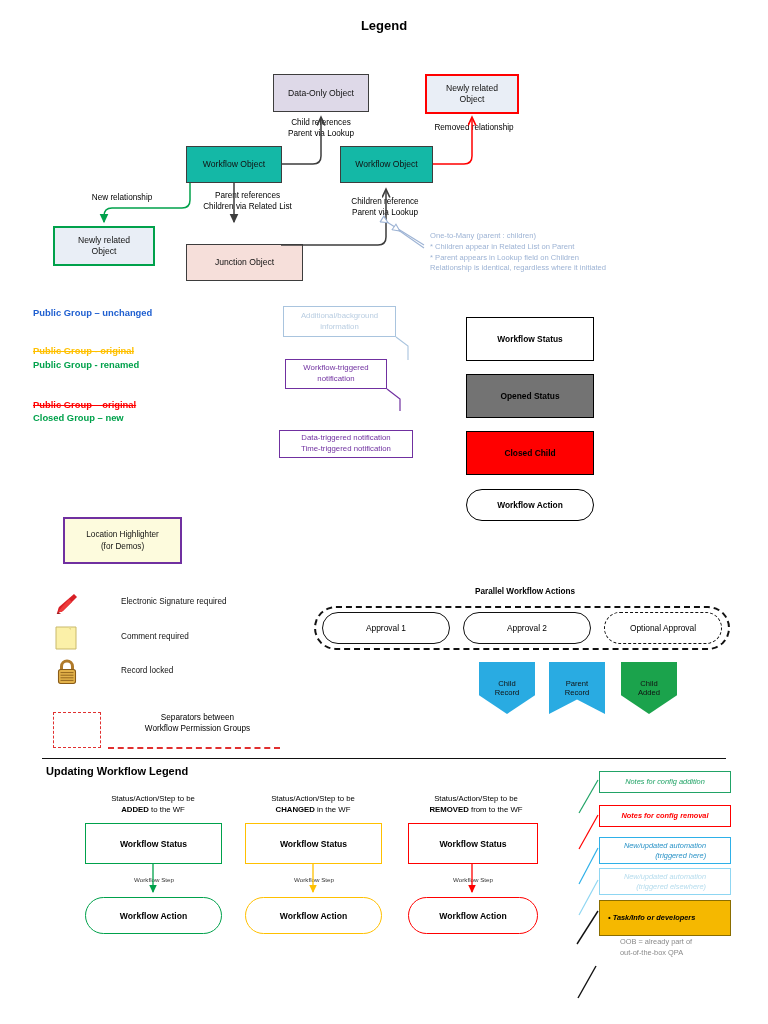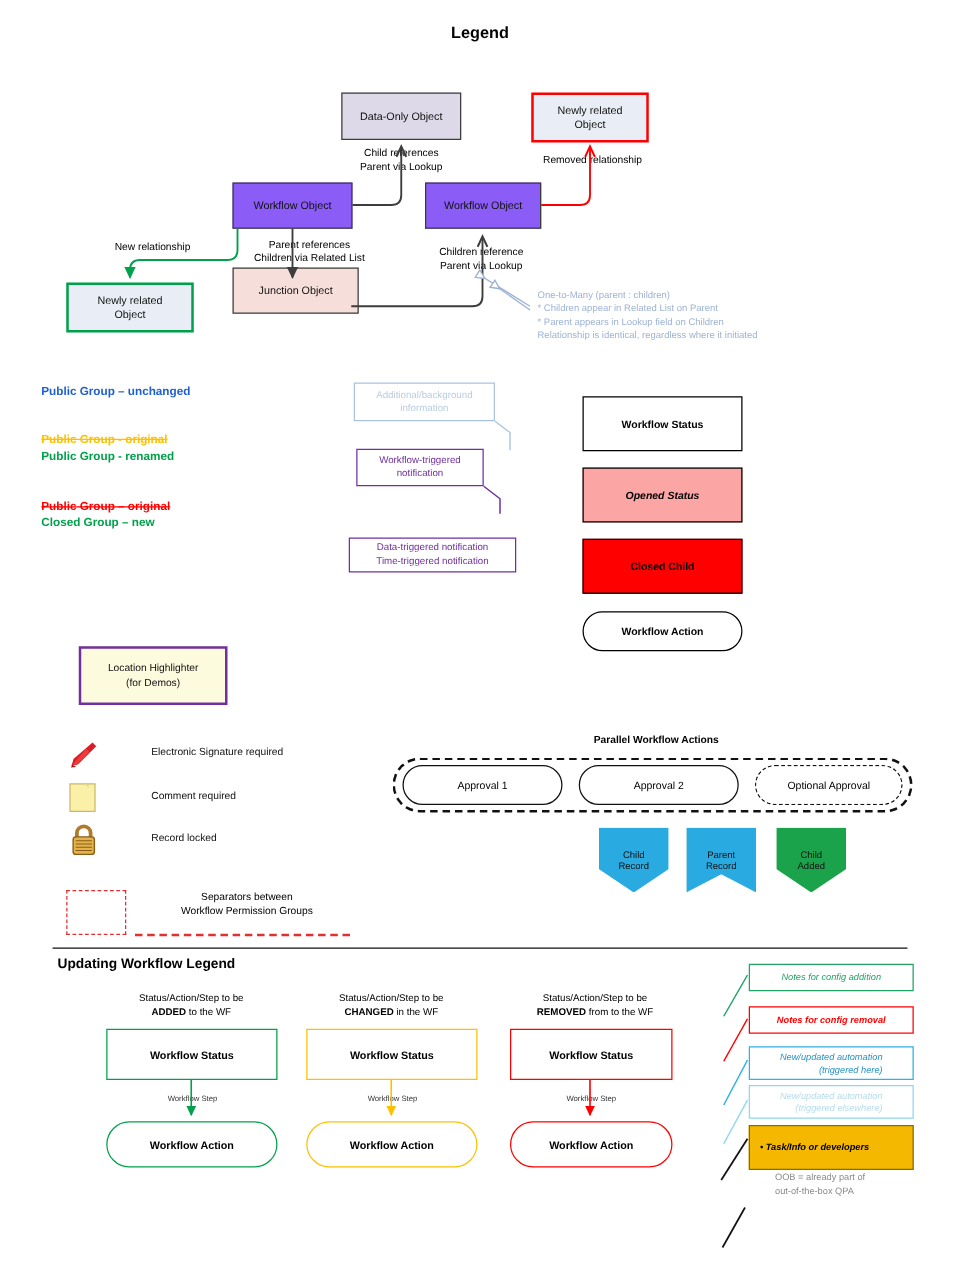--- a/index.html
+++ b/index.html
@@ -10,21 +10,21 @@
   .box{position:absolute;box-sizing:border-box;display:flex;align-items:center;
        justify-content:center;text-align:center;line-height:1.25;}
   .lbl{position:absolute;text-align:center;line-height:1.3;color:#000;}
 
   
   #page-title{left:0;right:0;top:18px;font-size:13px;font-weight:bold;text-align:center;}
 
   
   .obj{border:1.6px solid #3d3d3d;font-size:8.6px;color:#111;}
   .obj-data{background:#ded9e8;}
-  .obj-wf{background:#8b5cf6;}
+  .obj-wf{background:#14b8a6;}
   .obj-junction{background:#f6dfda;}
   .obj-new-red{background:#e9eef6;border:2.2px solid #ff0000;}
   .obj-new-green{background:#e9eef6;border:2.2px solid #00a14b;}
 
   .cap{position:absolute;font-size:8.2px;text-align:center;color:#000;line-height:1.35;}
 
   .bluenote{position:absolute;font-size:7.6px;color:#9db3d4;line-height:1.42;white-space:pre;}
 
   
   .pg{position:absolute;font-size:9.4px;font-weight:bold;white-space:nowrap;}
@@ -35,21 +35,21 @@
             justify-content:center;text-align:center;font-size:7.8px;line-height:1.35;}
   .nb-info{border:1px solid #a9c4de;color:#b9cde1;}
   .nb-wf{border:1.5px solid #7030a0;color:#7030a0;}
   .nb-data{border:1.5px solid #7030a0;color:#7030a0;}
 
   
   .stat{position:absolute;box-sizing:border-box;display:flex;align-items:center;
         justify-content:center;text-align:center;font-size:8.4px;font-weight:bold;
         border:1.6px solid #000;}
   .stat-plain{background:#fff;color:#000;}
-  .stat-open{background:#fca5a5;color:#000;font-style:italic;}
+  .stat-open{background:#737373;color:#000;}
   .stat-closed{background:#ff0000;color:#000;}
   .stat-action{background:#fff;color:#000;border-radius:20px;}
 
   
   #loc-highlighter{background:#fdfbdd;border:2.6px solid #7030a0;font-size:8.2px;
                    color:#111;line-height:1.4;}
 
   
   .icon-row-label{position:absolute;font-size:8.2px;color:#111;white-space:nowrap;padding-left:33px;}
 
@@ -101,21 +101,21 @@
 
 <div class="lbl" id="page-title">Legend</div>
 
 <div class="box obj obj-data" style="left:273px;top:74px;width:96px;height:38px;">Data-Only Object</div>
 <div class="box obj obj-new-red" style="left:425px;top:74px;width:94px;height:40px;white-space:pre-line;">Newly related
 Object</div>
 <div class="box obj obj-wf" style="left:186px;top:146px;width:96px;height:37px;">Workflow Object</div>
 <div class="box obj obj-wf" style="left:340px;top:146px;width:93px;height:37px;">Workflow Object</div>
 <div class="box obj obj-new-green" style="left:53px;top:226px;width:102px;height:40px;white-space:pre-line;">Newly related
 Object</div>
-<div class="box obj obj-junction" style="left:186px;top:214px;width:101px;height:37px;">Junction Object</div>
+<div class="box obj obj-junction" style="left:186px;top:244px;width:117px;height:37px;">Junction Object</div>
 
 <div class="cap" style="left:255px;top:117px;width:132px;white-space:pre-line;">Child references
 Parent via Lookup</div>
 <div class="cap" style="left:404px;top:122px;width:140px;">Removed relationship</div>
 <div class="cap" style="left:62px;top:192px;width:120px;">New relationship</div>
 <div class="cap" style="left:180px;top:190px;width:135px;white-space:pre-line;">Parent references
 Children via Related List</div>
 <div class="cap" style="left:326px;top:196px;width:118px;white-space:pre-line;">Children reference
 Parent via Lookup</div>
 

